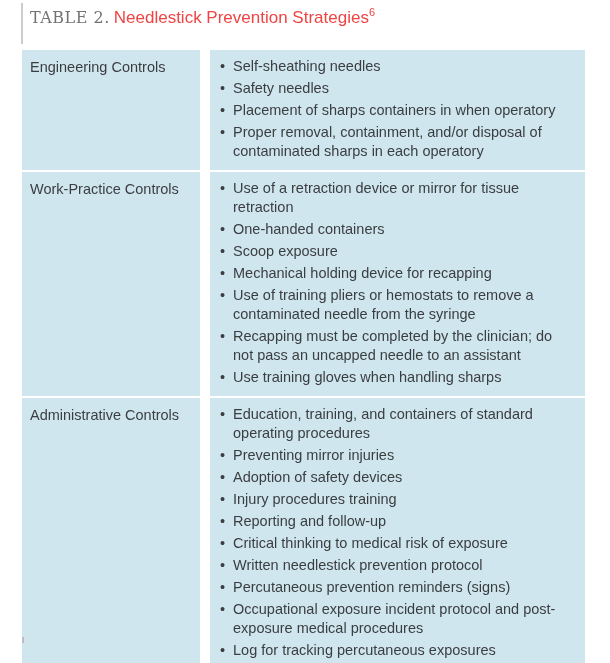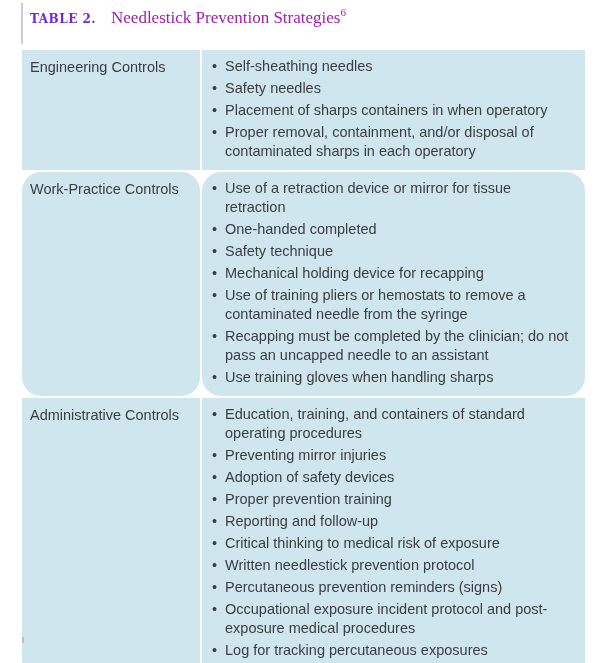--- a/index.html
+++ b/index.html
@@ -33,46 +33,45 @@
   }
   .title-row {
     position: absolute;
     left: 30px;
     top: 8px;
     width: 560px;
     white-space: nowrap;
   }
   .table-label {
     font-family: "DejaVu Serif", "Liberation Serif", serif;
-    font-weight: bold;
-    font-size: 12px;
-    color: #6d28d9;
+    font-weight: normal;
+    font-size: 16px;
+    color: #737373;
     letter-spacing: 0.5px;
   }
   .table-title {
     font-size: 17px;
-    color: #a21caf;
-    margin-left: 15px;
-    font-family: Liberation Serif, serif;
+    color: #ef4444;
+    margin-left: 4px;
   }
   .table-title sup {
     font-size: 11px;
     line-height: 0;
   }
   .strat-table {
     position: absolute;
     left: 22px;
     top: 50px;
     width: 563px;
     background: #ffffff;
   }
   .t-row {
     display: grid;
     grid-template-columns: 178px 1fr;
-    column-gap: 2px;
+    column-gap: 10px;
     background: #ffffff;
     margin-bottom: 2px;
   }
   .t-row:last-child { margin-bottom: 0; }
   .cell {
     background: #cfe6ee;
   }
   .cat-cell {
     padding: 8px 6px 8px 8px;
     font-size: 14.5px;
@@ -94,21 +93,21 @@
   .bullet-glyph {
     flex: 0 0 auto;
     width: 13px;
     margin-left: 2px;
     color: #3b3e41;
   }
   .bullet-text {
     flex: 1 1 auto;
   }
   .row-1 .items-cell, .row-1 .cat-cell { min-height: 90px; }
-  .row-2 .items-cell, .row-2 .cat-cell { min-height: 200px; border-radius: 19px; }
+  .row-2 .items-cell, .row-2 .cat-cell { min-height: 200px; }
   .row-3 .items-cell, .row-3 .cat-cell { min-height: 244px; }
 </style>
 </head>
 <body>
 
 <div class="page">
 
   <span class="title-rule"></span>
 
   <div class="title-row">
@@ -139,25 +138,25 @@
       </div>
       <div class="t-row row-2">
         <div class="cell cat-cell">Work-Practice Controls</div>
         <div class="cell items-cell">
           <div class="bullet-item">
             <span class="bullet-glyph">•</span>
             <span class="bullet-text">Use of a retraction device or mirror for tissue retraction</span>
           </div>
           <div class="bullet-item">
             <span class="bullet-glyph">•</span>
-            <span class="bullet-text">One-handed completed</span>
-          </div>
-          <div class="bullet-item">
-            <span class="bullet-glyph">•</span>
-            <span class="bullet-text">Safety technique</span>
+            <span class="bullet-text">One-handed containers</span>
+          </div>
+          <div class="bullet-item">
+            <span class="bullet-glyph">•</span>
+            <span class="bullet-text">Scoop exposure</span>
           </div>
           <div class="bullet-item">
             <span class="bullet-glyph">•</span>
             <span class="bullet-text">Mechanical holding device for recapping</span>
           </div>
           <div class="bullet-item">
             <span class="bullet-glyph">•</span>
             <span class="bullet-text">Use of training pliers or hemostats to remove a contaminated needle from the syringe</span>
           </div>
           <div class="bullet-item">
@@ -180,21 +179,21 @@
           <div class="bullet-item">
             <span class="bullet-glyph">•</span>
             <span class="bullet-text">Preventing mirror injuries</span>
           </div>
           <div class="bullet-item">
             <span class="bullet-glyph">•</span>
             <span class="bullet-text">Adoption of safety devices</span>
           </div>
           <div class="bullet-item">
             <span class="bullet-glyph">•</span>
-            <span class="bullet-text">Proper prevention training</span>
+            <span class="bullet-text">Injury procedures training</span>
           </div>
           <div class="bullet-item">
             <span class="bullet-glyph">•</span>
             <span class="bullet-text">Reporting and follow-up</span>
           </div>
           <div class="bullet-item">
             <span class="bullet-glyph">•</span>
             <span class="bullet-text">Critical thinking to medical risk of exposure</span>
           </div>
           <div class="bullet-item">

